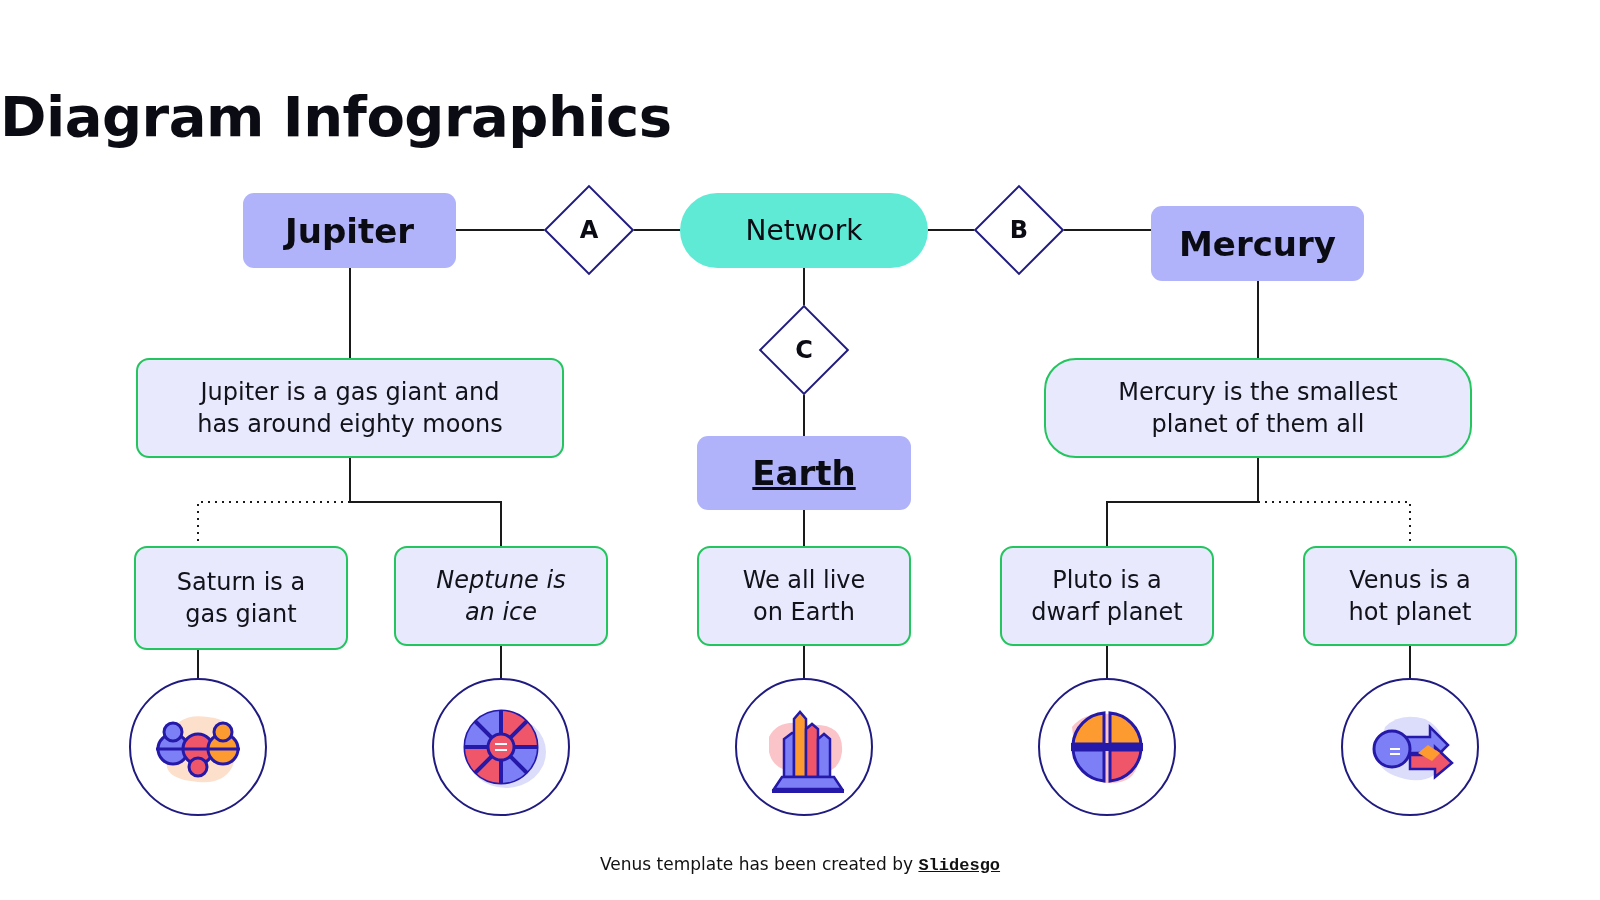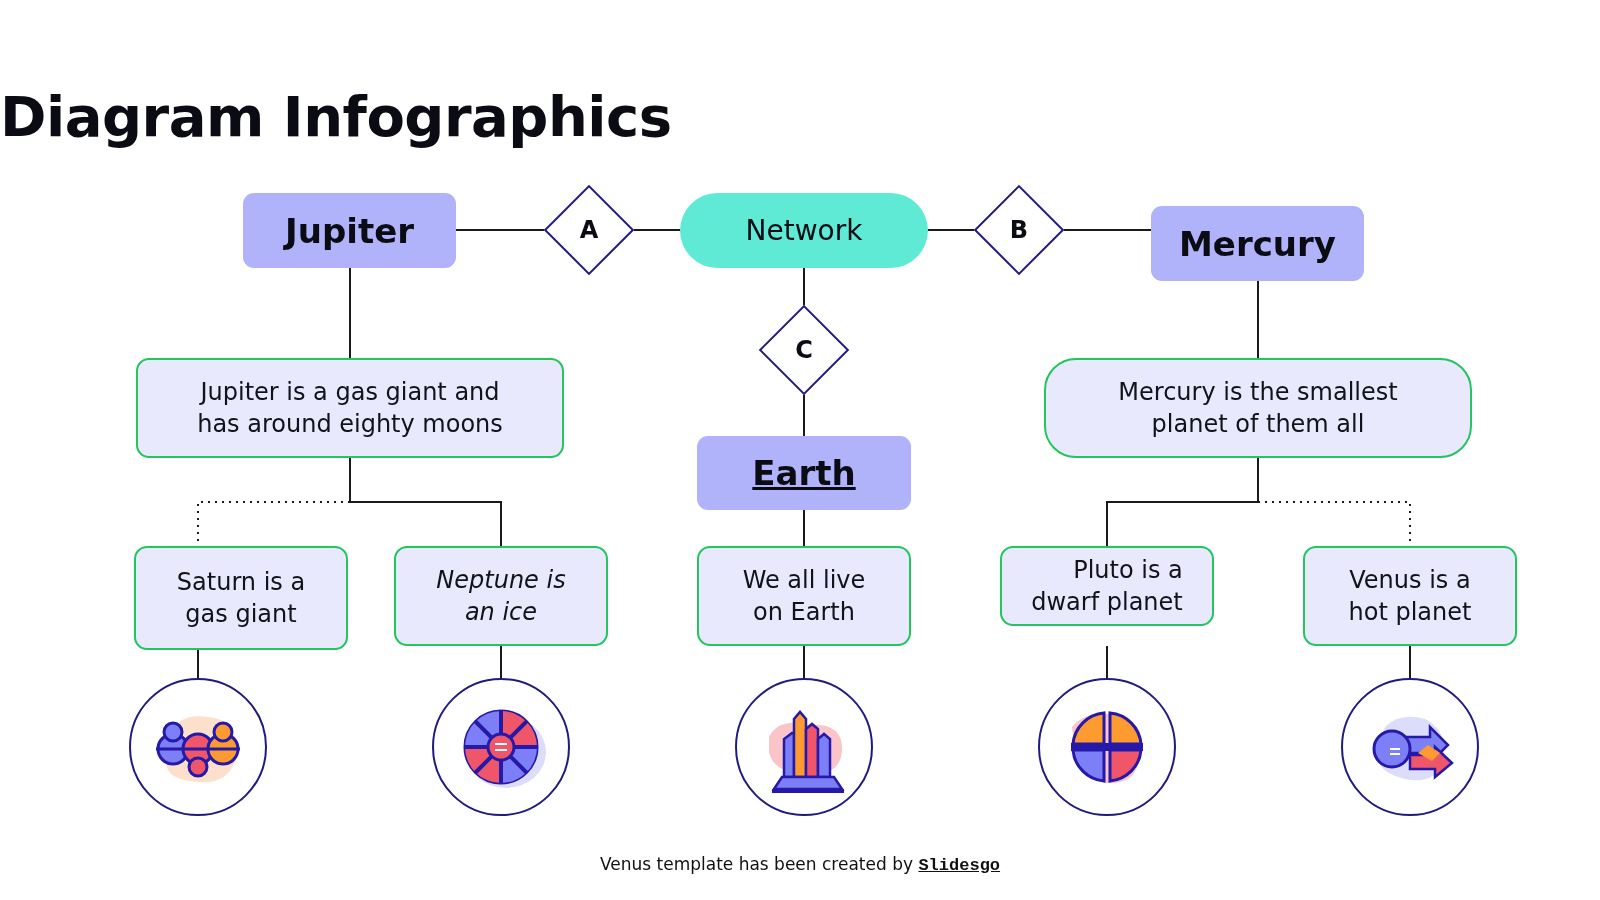--- a/index.html
+++ b/index.html
@@ -117,21 +117,21 @@
 gas giant</span>
 </div>
 <div class="box desc" style="left:394px;top:546px;width:214px;height:100px;font-style:italic;">
   <span>Neptune is
 an ice</span>
 </div>
 <div class="box desc" style="left:697px;top:546px;width:214px;height:100px;text-align:center;">
   <span>We all live
 on Earth</span>
 </div>
-<div class="box desc" style="left:1000px;top:546px;width:214px;height:80px;text-align:right;">
+<div class="box desc" style="left:1000px;top:546px;width:214px;height:100px;">
   <span>Pluto is a
 dwarf planet</span>
 </div>
 <div class="box desc" style="left:1303px;top:546px;width:214px;height:100px;">
   <span>Venus is a
 hot planet</span>
 </div>
 
 <div class="circle" style="left:129px;top:678px;">
   <svg width="100" height="100" viewBox="0 0 100 100">

